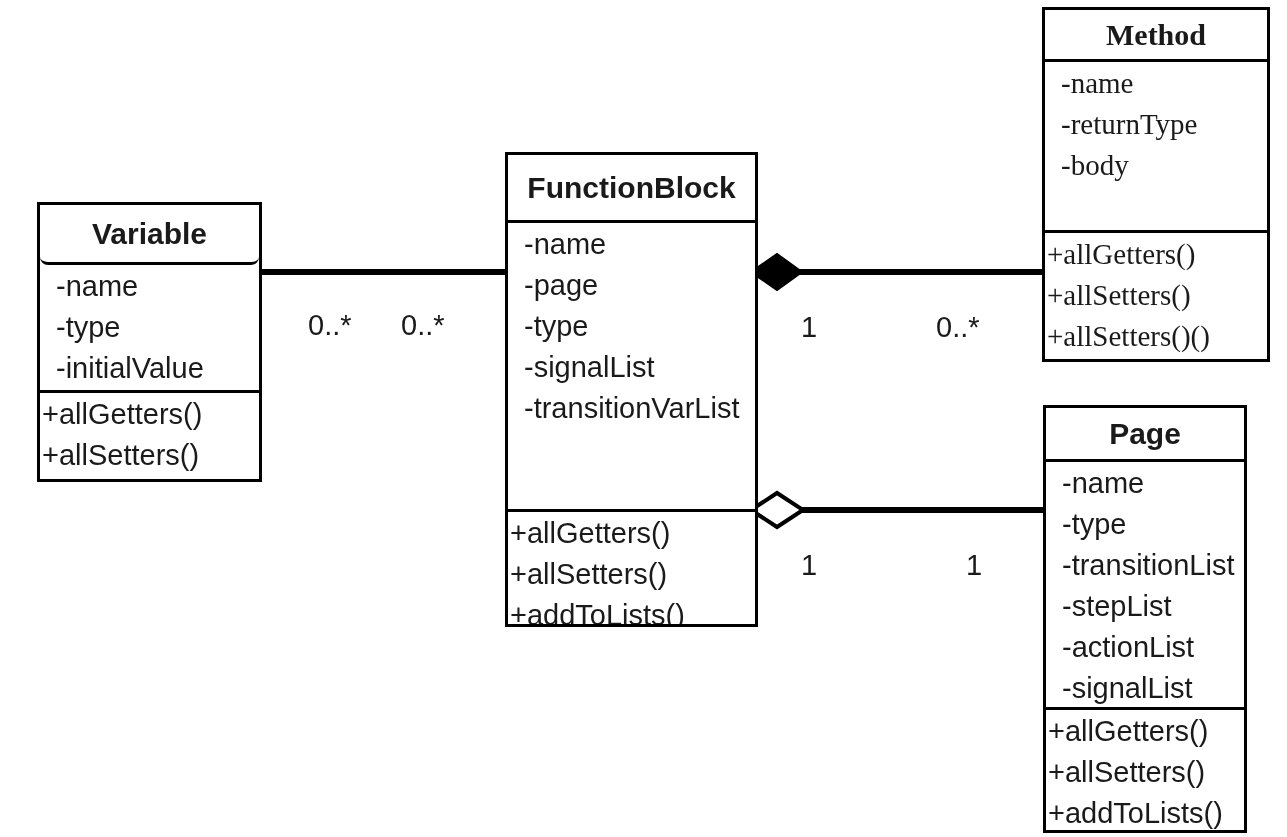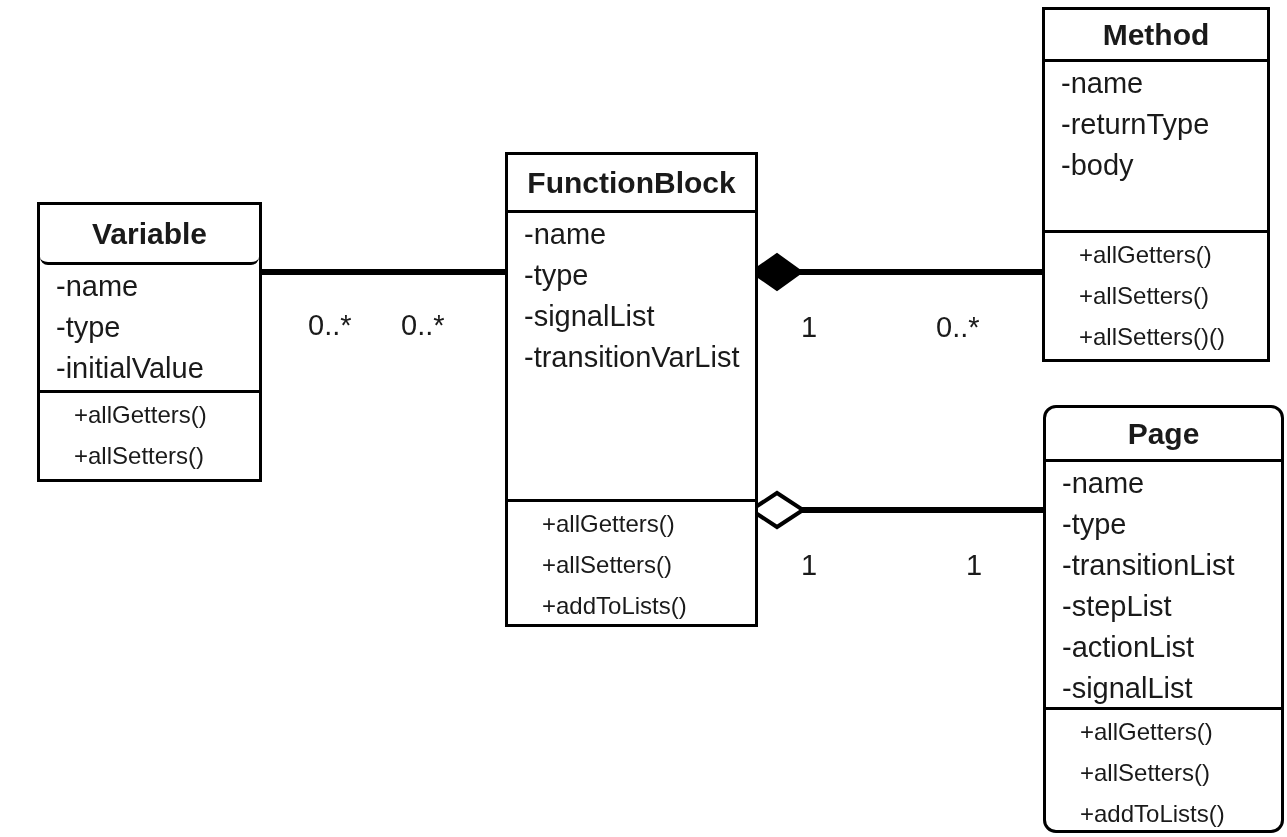--- a/index.html
+++ b/index.html
@@ -39,24 +39,23 @@
     border-bottom: 3px solid #000000;
     padding: 1px 16px;
     font-size: 29px;
     line-height: 41px;
     overflow: hidden;
   }
   .class-methods {
     box-sizing: border-box;
     flex: 1;
     padding: 1px 2px;
-    font-size: 24px;
+    font-size: 29px;
     line-height: 41px;
     overflow: hidden;
-    margin-left: 32px;
   }
   .member-row {
     white-space: nowrap;
   }
   .mult-label {
     position: absolute;
     font-size: 29px;
     color: #1a1a1a;
     white-space: nowrap;
   }
@@ -90,49 +89,50 @@
         <div class="member-row">-type</div>
         <div class="member-row">-initialValue</div>
       </div>
     <div class="class-methods">
         <div class="member-row">+allGetters()</div>
         <div class="member-row">+allSetters()</div>
       </div>
   </div>
 
   <div class="class-box" style="left:505px; top:152px; width:253px; height:475px;">
-    <div class="class-title" style="height:58px;">FunctionBlock</div>
+    <div class="class-title" style="height:68px;">FunctionBlock</div>
     <div class="class-attrs" style="height:289px;">
         <div class="member-row">-name</div>
+        <div class="member-row">-page</div>
         <div class="member-row">-type</div>
         <div class="member-row">-signalList</div>
         <div class="member-row">-transitionVarList</div>
       </div>
     <div class="class-methods">
         <div class="member-row">+allGetters()</div>
         <div class="member-row">+allSetters()</div>
         <div class="member-row">+addToLists()</div>
       </div>
   </div>
 
-  <div class="class-box" style="left:1042px; top:7px; width:228px; height:355px;">
+  <div class="class-box" style="left:1042px; top:7px; width:228px; height:355px;font-family:Liberation Serif, serif;">
     <div class="class-title" style="height:52px;">Method</div>
     <div class="class-attrs" style="height:171px;">
         <div class="member-row">-name</div>
         <div class="member-row">-returnType</div>
         <div class="member-row">-body</div>
       </div>
     <div class="class-methods">
         <div class="member-row">+allGetters()</div>
         <div class="member-row">+allSetters()</div>
         <div class="member-row">+allSetters()()</div>
       </div>
   </div>
 
-  <div class="class-box" style="left:1043px; top:405px; width:241px; height:428px;border-radius:13px;">
+  <div class="class-box" style="left:1043px; top:405px; width:204px; height:428px;">
     <div class="class-title" style="height:54px;">Page</div>
     <div class="class-attrs" style="height:248px;">
         <div class="member-row">-name</div>
         <div class="member-row">-type</div>
         <div class="member-row">-transitionList</div>
         <div class="member-row">-stepList</div>
         <div class="member-row">-actionList</div>
         <div class="member-row">-signalList</div>
       </div>
     <div class="class-methods">

